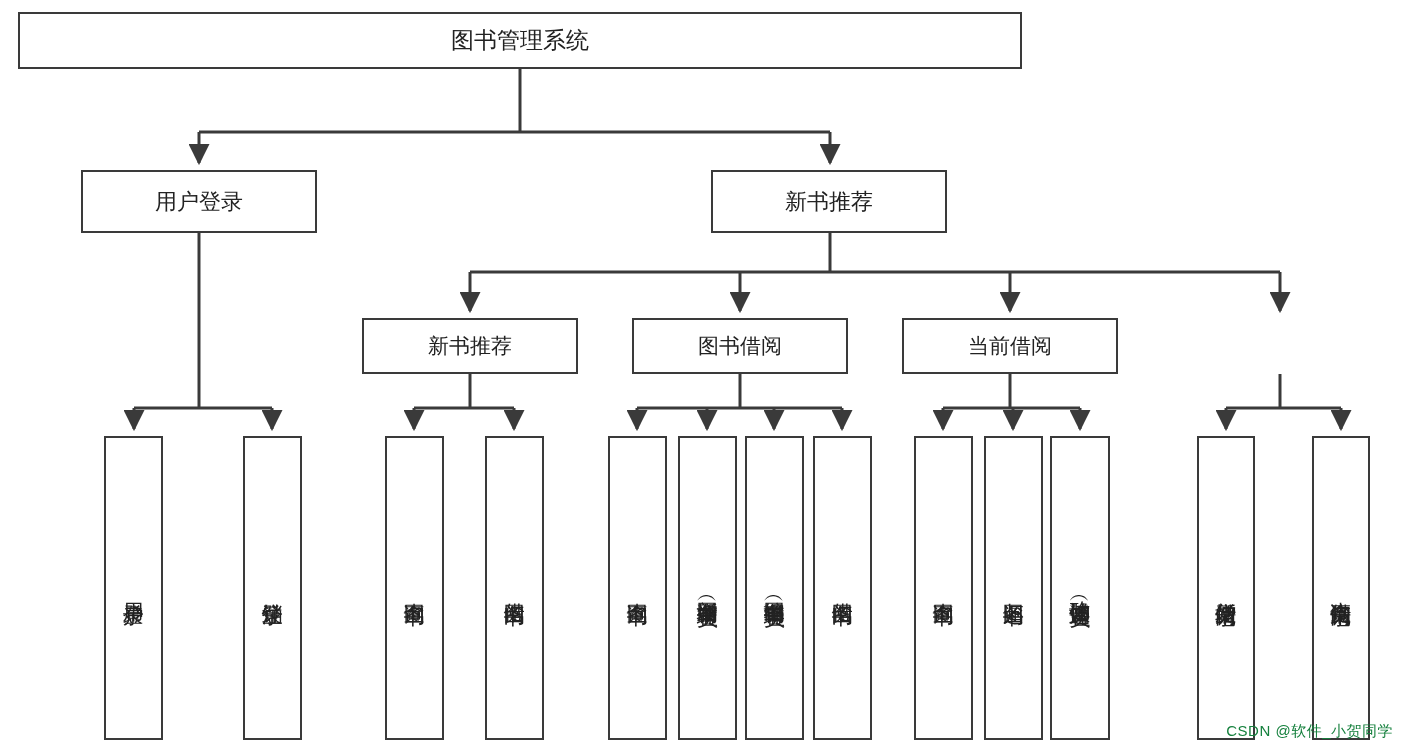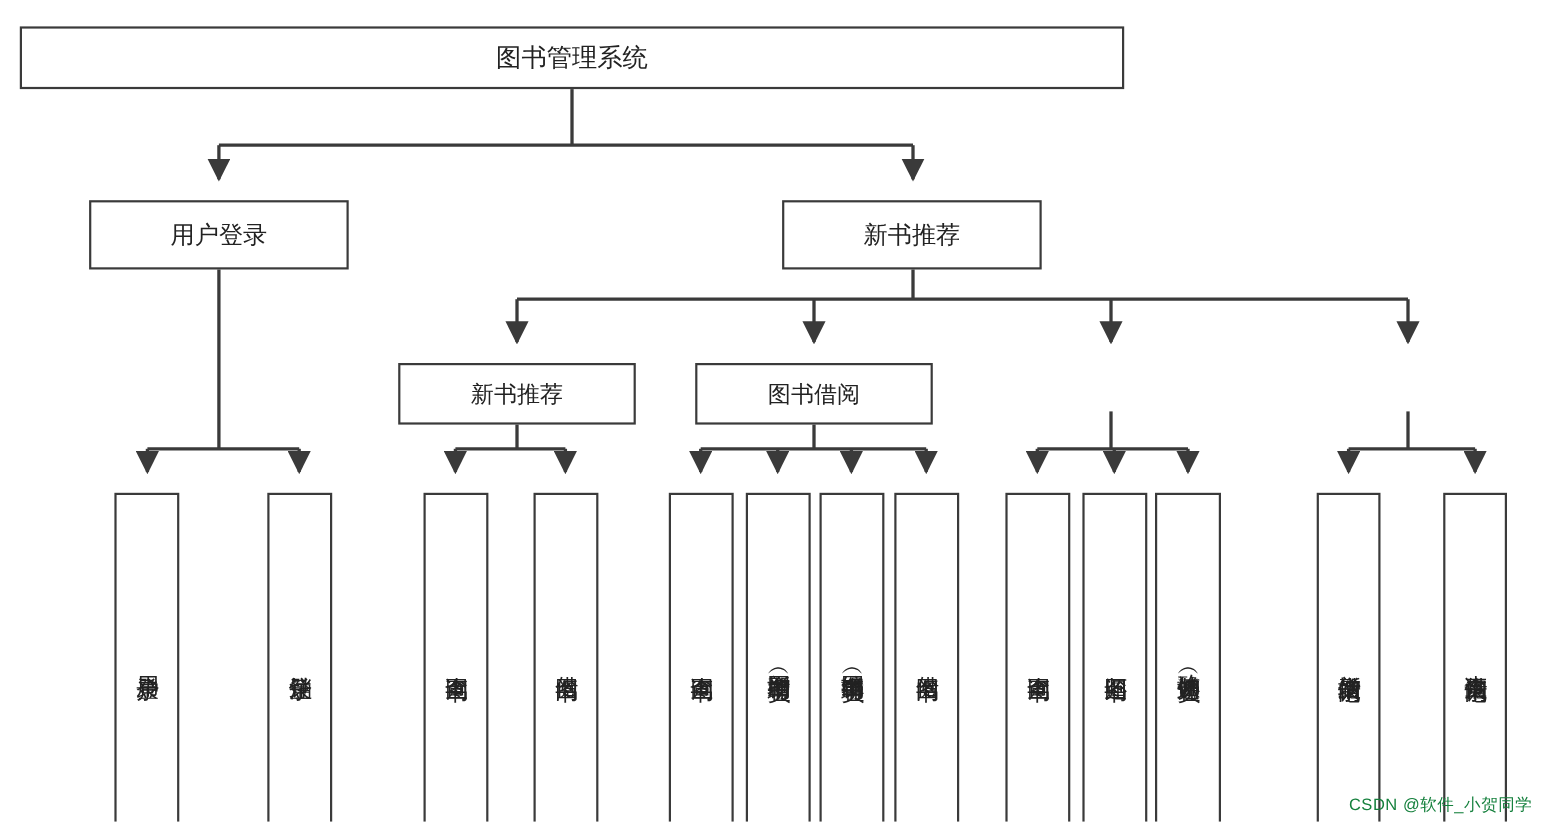--- a/index.html
+++ b/index.html
@@ -20,21 +20,20 @@
   .node {
     position: absolute;
     box-sizing: border-box;
     border: 2px solid #3a3a3a;
     background: #ffffff;
     display: flex;
     align-items: center;
     justify-content: center;
     color: #222222;
     text-align: center;
-    margin-top: 12px;
   }
   .node.level-0 {
     font-size: 23px;
   }
   .node.level-1 {
     font-size: 22px;
   }
   .node.level-2 {
     font-size: 21px;
   }
@@ -133,20 +132,23 @@
   <div class="node level-1" id="n-l1-1" style="left: 711px; top: 170px; width: 236px; height: 63px;">
     <span class="label">新书推荐</span>
   </div>
 
   <div class="node level-2" id="n-l2-0" style="left: 362px; top: 318px; width: 216px; height: 56px;">
     <span class="label">新书推荐</span>
   </div>
   <div class="node level-2" id="n-l2-1" style="left: 632px; top: 318px; width: 216px; height: 56px;">
     <span class="label">图书借阅</span>
   </div>
+  <div class="node level-2" id="n-l2-2" style="left: 902px; top: 318px; width: 216px; height: 56px;">
+    <span class="label">当前借阅</span>
+  </div>
 
   <div class="node leaf" id="n-leaf-0" style="left: 104px; top: 436px; width: 59px; height: 304px;">
     <span class="label">用户登录</span>
   </div>
   <div class="node leaf" id="n-leaf-1" style="left: 243px; top: 436px; width: 59px; height: 304px;">
     <span class="label">注销登录</span>
   </div>
   <div class="node leaf" id="n-leaf-2" style="left: 385px; top: 436px; width: 59px; height: 304px;">
     <span class="label">查询图书</span>
   </div>

